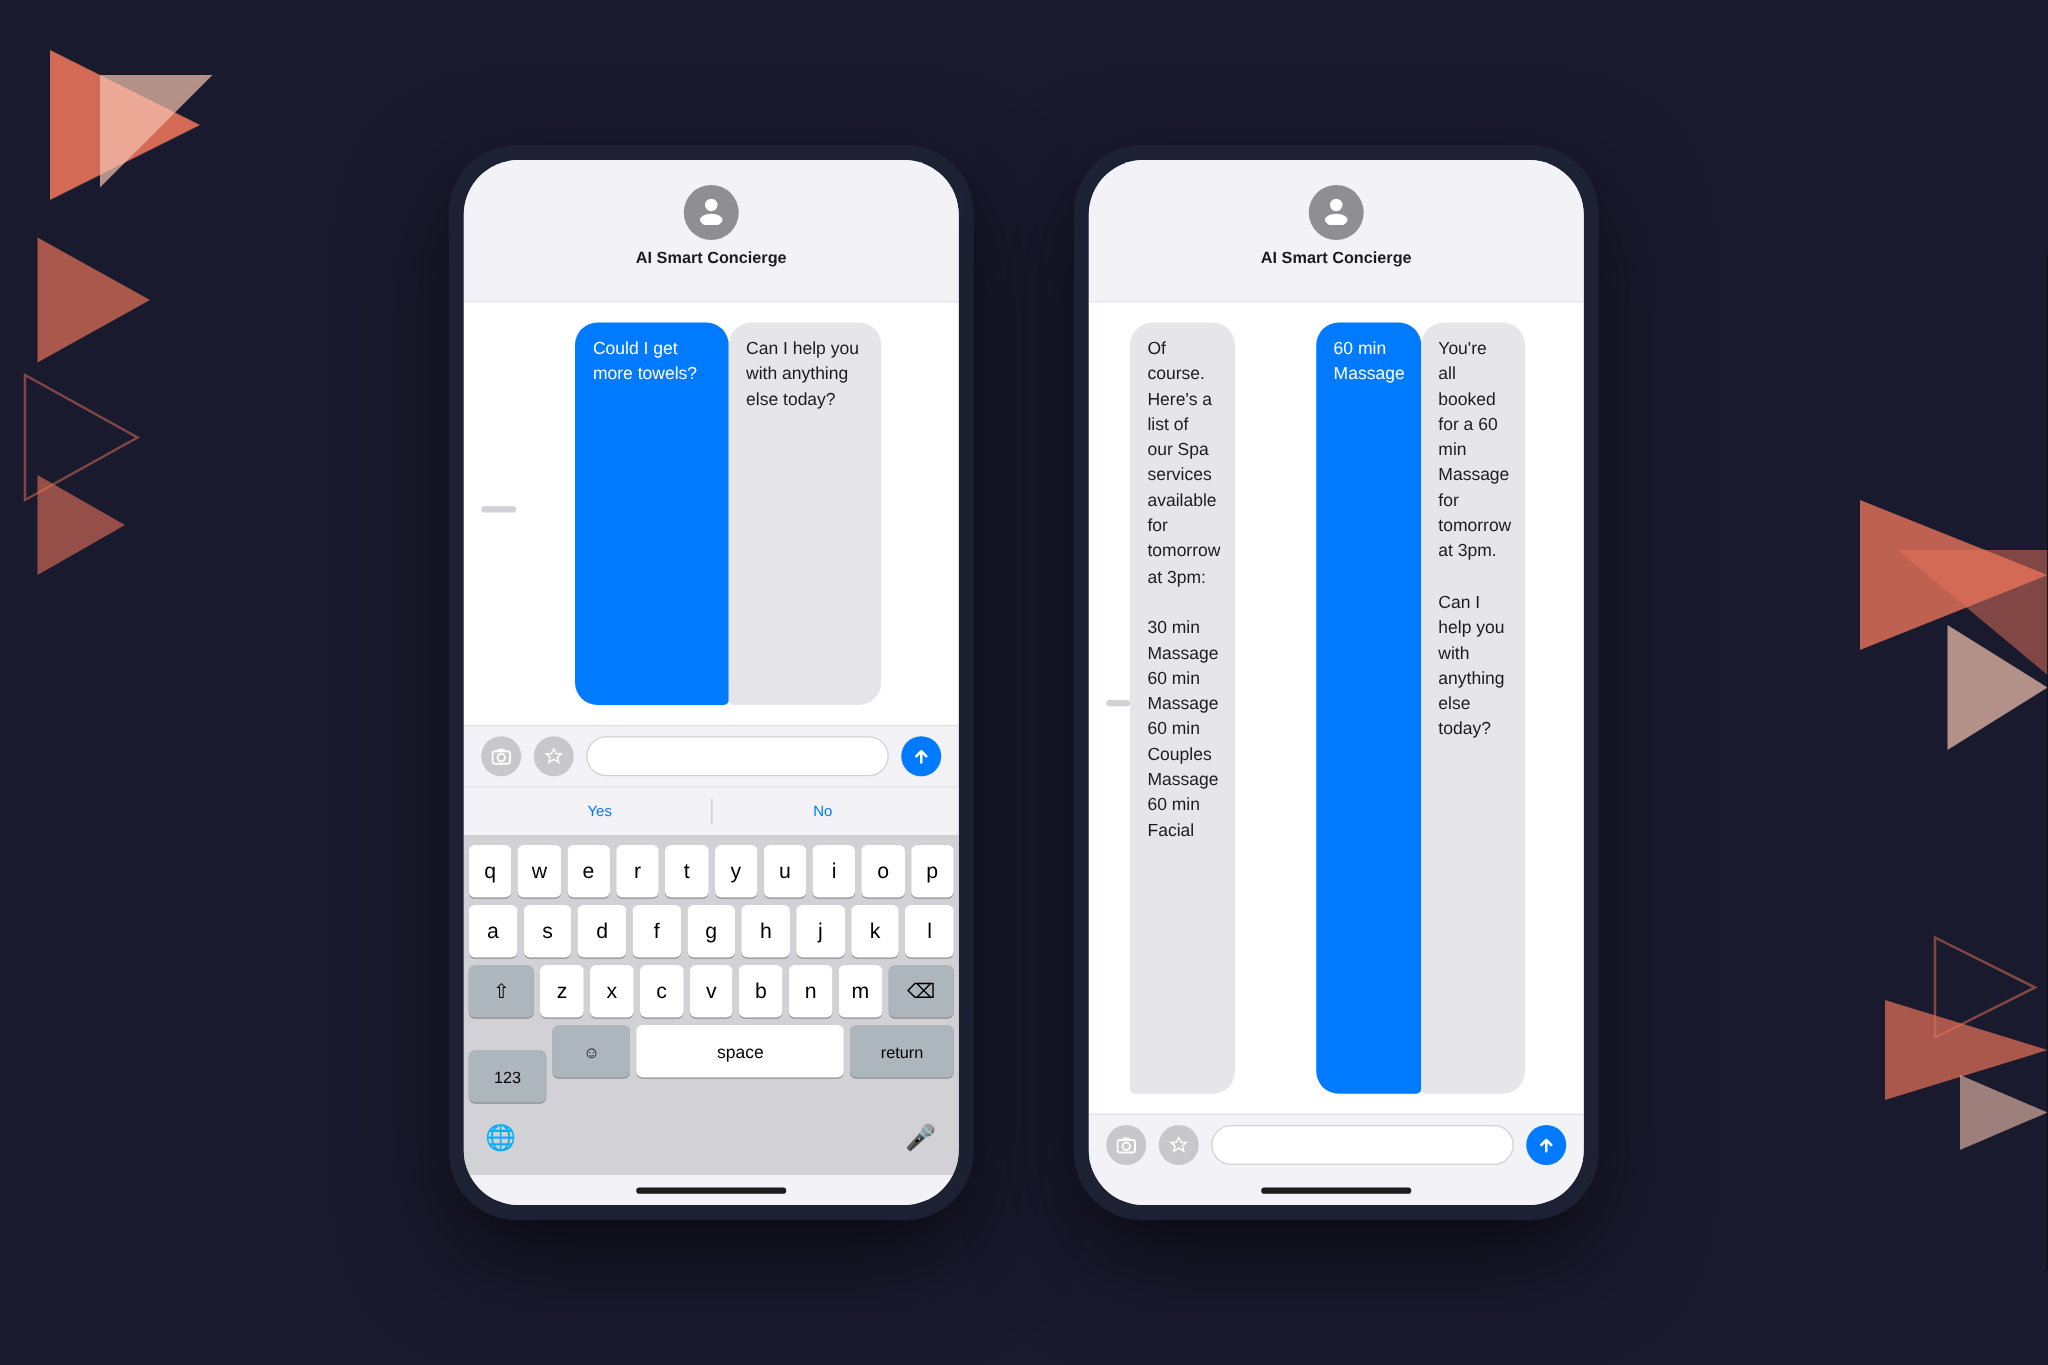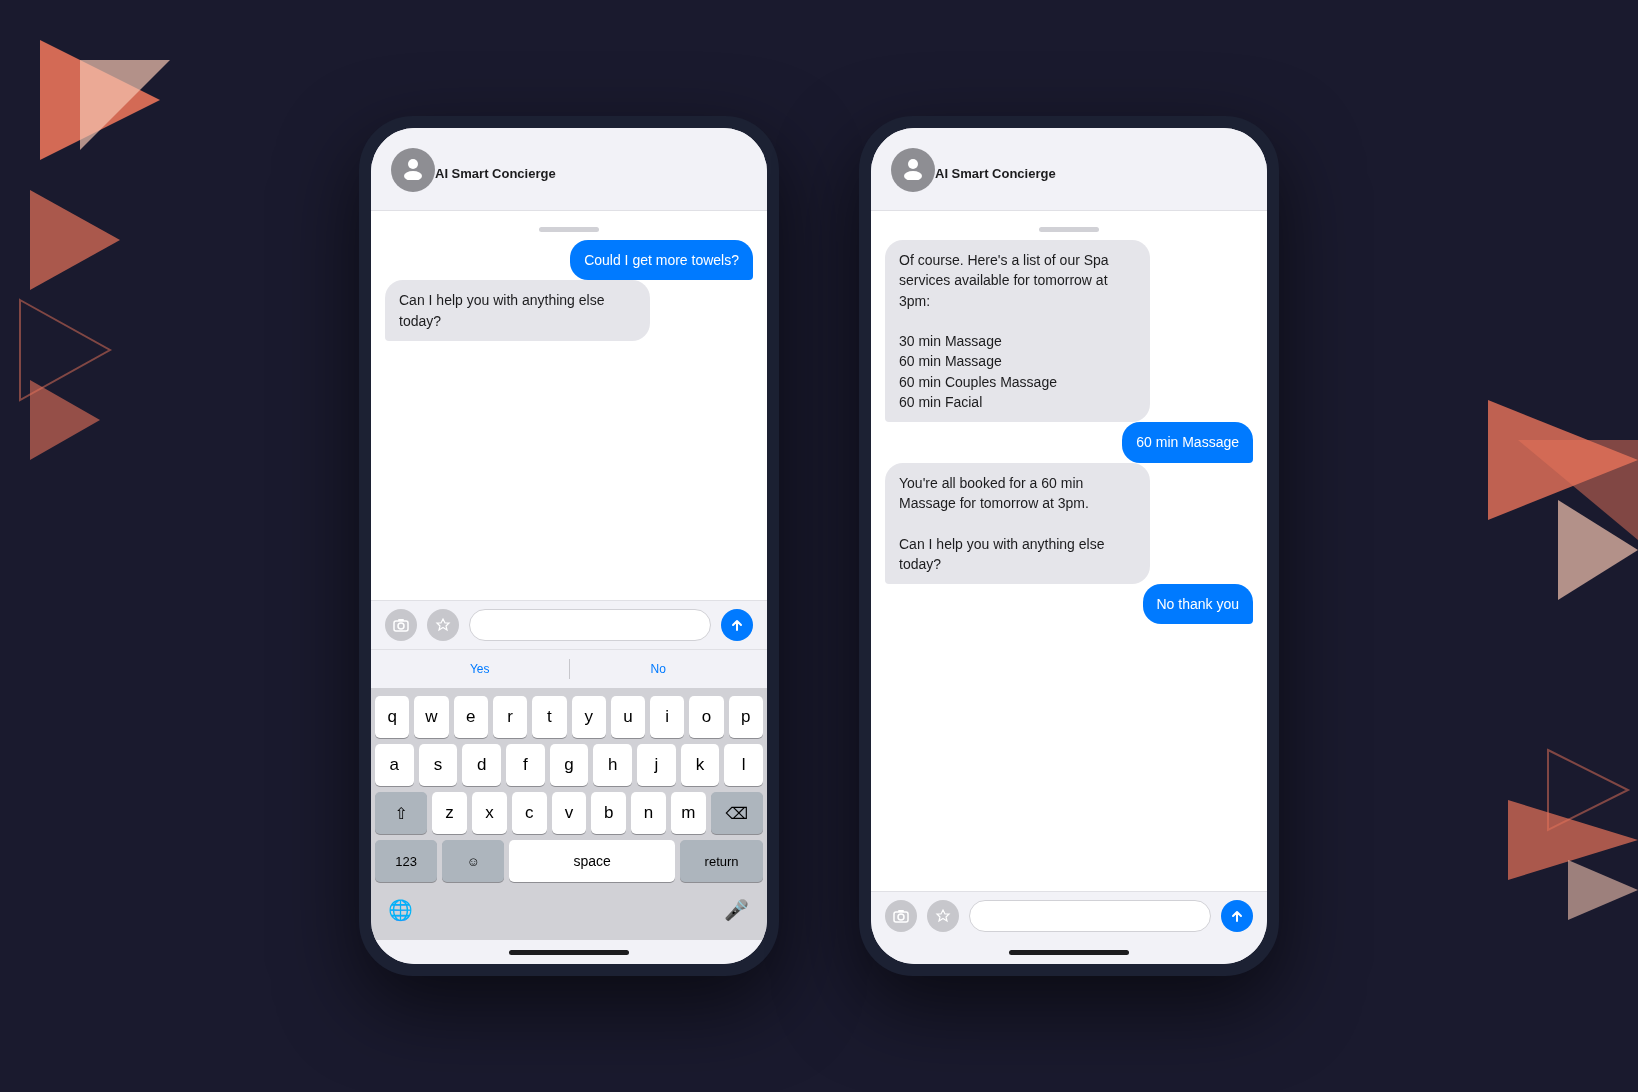--- a/index.html
+++ b/index.html
@@ -47,23 +47,23 @@
       background: #f2f2f7;
       border-radius: 44px;
       overflow: hidden;
       display: flex;
       flex-direction: column;
     }
 
     
     .phone-header {
       background: #f2f2f7;
-      padding: 20px 20px 12px;
-      display: flex;
-      flex-direction: row;
+      padding: 20px 20px 28px;
+      display: flex;
+      flex-direction: column;
       align-items: center;
       border-bottom: 1px solid #e0e0e5;
     }
 
     .avatar-circle {
       width: 44px;
       height: 44px;
       background: #8e8e93;
       border-radius: 50%;
       display: flex;
@@ -82,21 +82,21 @@
       font-weight: 600;
       color: #1c1c1e;
     }
 
     
     .messages-area {
       flex: 1;
       overflow-y: auto;
       padding: 16px 14px;
       display: flex;
-      flex-direction: column;
+      flex-direction: row;
       background: #fff;
     }
 
     .status-bar-indicator {
       width: 60px;
       height: 5px;
       background: #d1d1d6;
       border-radius: 3px;
       align-self: center;
       margin-bottom: 8px;
@@ -407,21 +407,21 @@
           <div class="key">x</div>
           <div class="key">c</div>
           <div class="key">v</div>
           <div class="key">b</div>
           <div class="key">n</div>
           <div class="key">m</div>
           <div class="key special" style="font-size:16px;">⌫</div>
         </div>
 
         <div class="keyboard-row">
-          <div class="key special" style="min-width:40px;">123</div>
+          <div class="key special" style="min-width:40px;margin-top:20px;">123</div>
           <div class="key special" style="min-width:40px;">☺</div>
           <div class="key space" style="font-size:14px;">space</div>
           <div class="key return" style="font-size:13px;">return</div>
         </div>
 
         <div class="keyboard-bottom">
           <div class="keyboard-bottom-icon">🌐</div>
           <div class="keyboard-bottom-icon">🎤</div>
         </div>
       </div>
@@ -464,23 +464,20 @@
         <div class="bubble-row outgoing">
           <div class="bubble outgoing-bubble">60 min Massage</div>
         </div>
 
         <div class="bubble-row incoming">
           <div class="bubble incoming-bubble" style="white-space:pre-line;">You're all booked for a 60 min Massage for tomorrow at 3pm.
 
 Can I help you with anything else today?</div>
         </div>
 
-        <div class="bubble-row outgoing">
-          <div class="bubble outgoing-bubble">No thank you</div>
-        </div>
       </div>
 
       <div class="input-bar">
         <div class="input-icon-btn">
           <svg width="16" height="16" viewBox="0 0 16 16" fill="none">
             <rect x="1" y="4" width="14" height="10" rx="2" stroke="white" stroke-width="1.5"></rect>
             <circle cx="8" cy="9" r="3" stroke="white" stroke-width="1.5"></circle>
             <rect x="5" y="2" width="6" height="2" rx="1" fill="white"></rect>
           </svg>
         </div>

